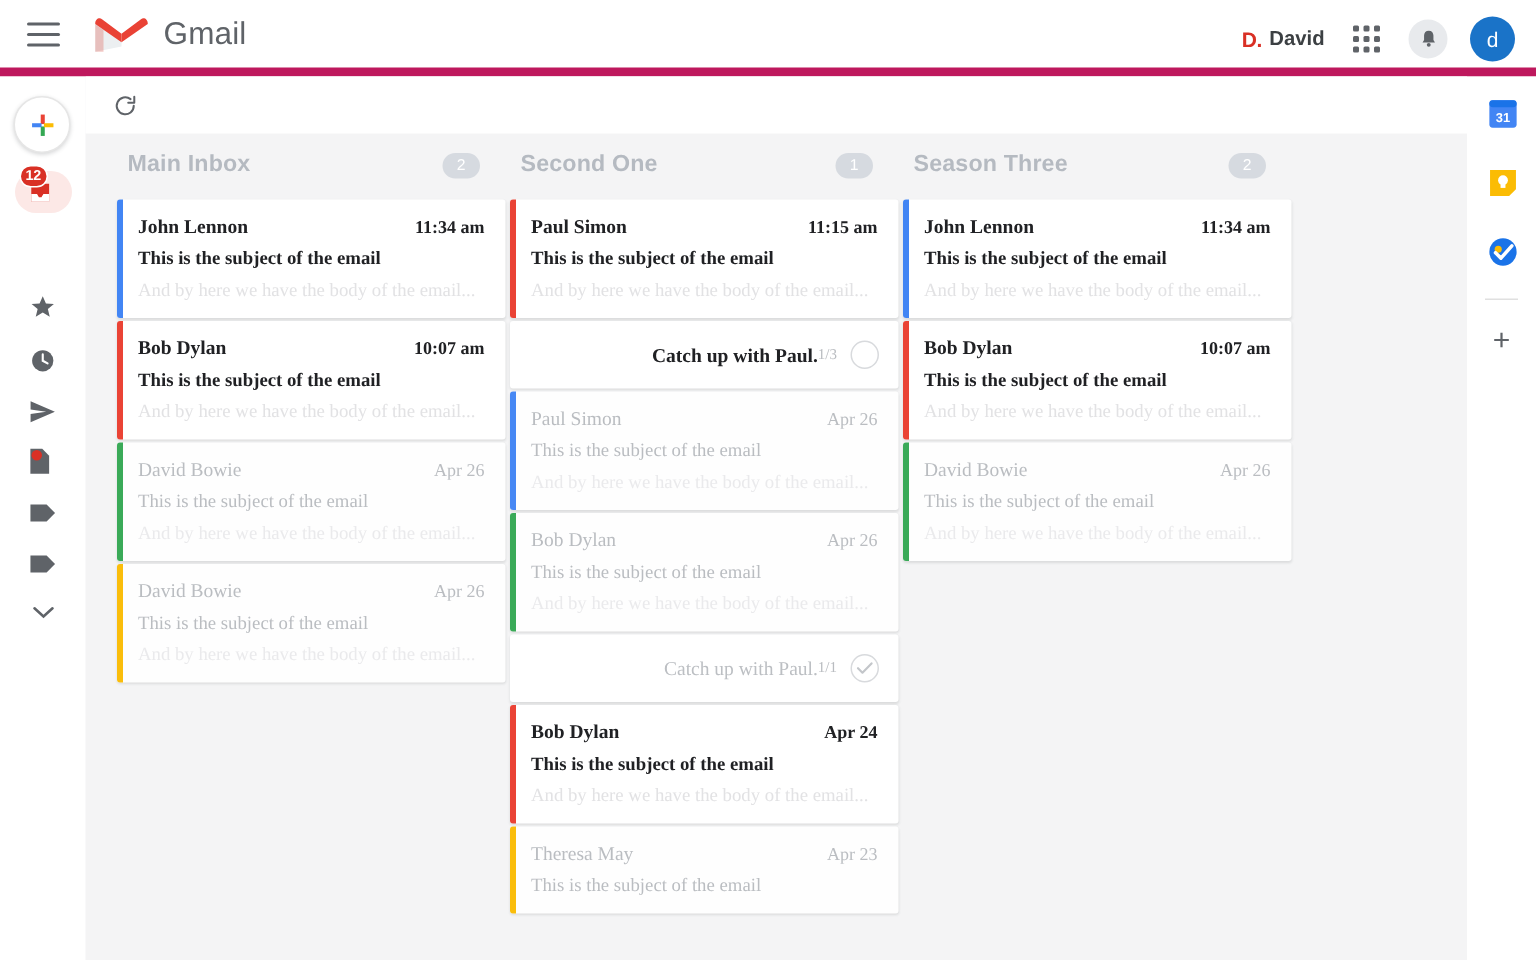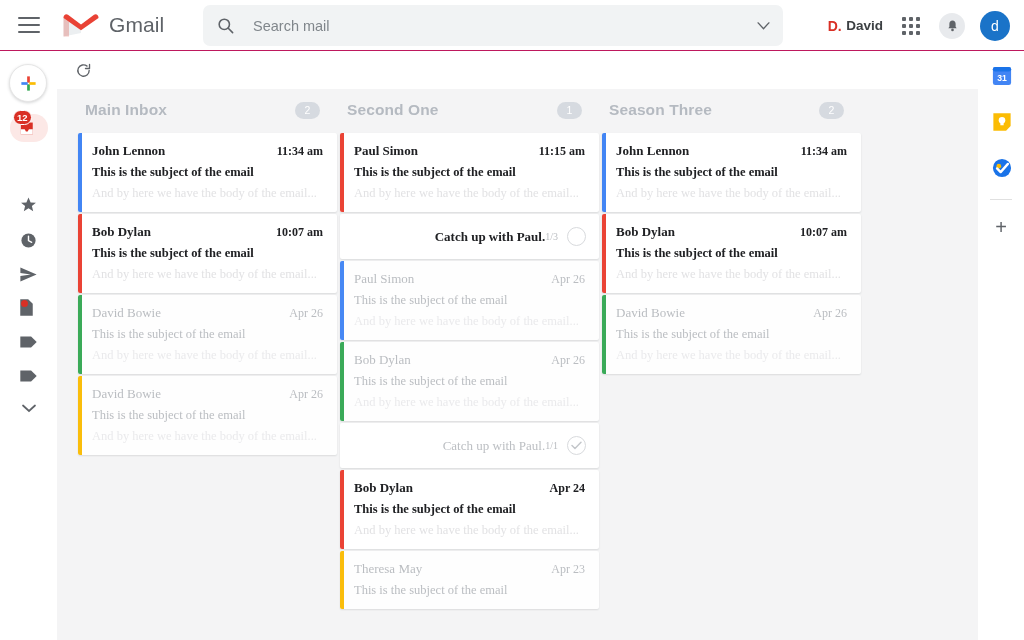--- a/index.html
+++ b/index.html
@@ -9,21 +9,21 @@
     font-family: "Liberation Sans", sans-serif;
     overflow: hidden;
   }
 
   
   .topbar {
     position: absolute; top: 0; left: 0;
     width: 1024px; height: 51px;
     background: #ffffff;
     display: flex; align-items: center;
-    border-bottom: 1px solid #be185d;
+    border-bottom: 6px solid #be185d;
   }
   .hamburger {
     width: 22px; height: 16px;
     margin-left: 18px; margin-right: 22px;
     display: flex; flex-direction: column; justify-content: space-between;
     cursor: pointer;
   }
   .hamburger span { display: block; height: 2px; width: 22px; background: #5f6368; border-radius: 1px; }
 
   .brand { display: flex; align-items: center; gap: 9px; }
@@ -224,34 +224,20 @@
         <path d="M3 25 L3 8 L19 19 L35 8 L35 25 Z" fill="#ffffff"></path>
         <path d="M1.5 25.5 L1.5 6 L19 18 L19 22 Z" fill="#eceff1"></path>
         <path d="M1.5 6.5 C1.5 4 4 2.3 6 3.8 L19 13.5 L19 19.2 L1.5 7 Z" fill="#e94235"></path>
         <path d="M36.5 6.5 C36.5 4 34 2.3 32 3.8 L19 13.5 L19 19.2 L36.5 7 Z" fill="#e94235"></path>
         <path d="M1.5 7.2 L1.5 25.5 L7 25.5 L7 11 Z" fill="#d93025" opacity="0.25"></path>
       </svg>
     </span>
     <span class="brand-name">Gmail</span>
   </div>
 
-  <div class="searchwrap">
-    <span class="search-icon">
-      <svg width="19" height="19" viewBox="0 0 24 24" fill="none" stroke="#5f6368" stroke-width="2">
-        <circle cx="10.5" cy="10.5" r="6.5"></circle>
-          <line x1="15.5" y1="15.5" x2="21" y2="21" stroke-linecap="round"></line>
-      </svg>
-    </span>
-    <input class="search-input" type="text" placeholder="Search mail" style="">
-    <span class="search-caret">
-      <svg width="13" height="8" viewBox="0 0 14 9">
-          <path d="M1 1 L7 7.5 L13 1" stroke="#5f6368" stroke-width="1.6" fill="none" stroke-linecap="round"></path>
-        </svg>
-    </span>
-  </div>
 
   <div class="topright">
     <div class="drag-brand">
       <span class="drag-logo">D.</span>
       <span class="drag-text">David</span>
     </div>
 
     <div class="apps-grid">
       <i></i>
         <i></i>

